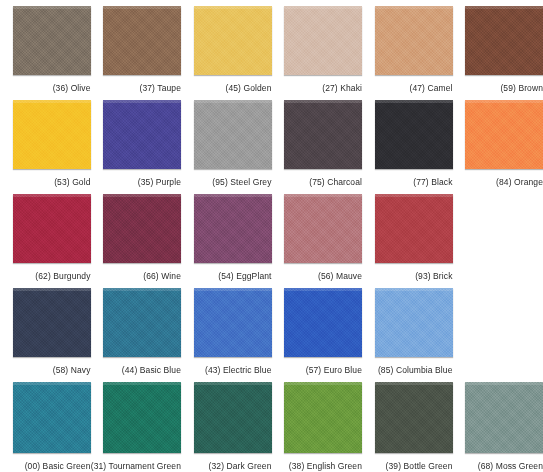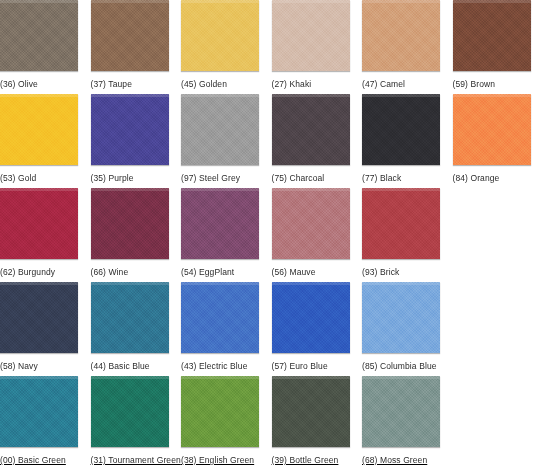--- a/index.html
+++ b/index.html
@@ -17,28 +17,28 @@
     width: 543px;
     height: 472px;
     position: relative;
   }
   .swatch-row {
     display: flex;
     width: 543px;
     height: 94px;
     box-sizing: border-box;
   }
-  .swatch-row:last-child { height: 96px; text-decoration: underline; }
+  .swatch-row:last-child { height: 96px; }
   .swatch-cell {
     width: 90.5px;
     box-sizing: border-box;
     display: flex;
     flex-direction: column;
-    align-items: flex-start;
-    padding-top: 0;
+    align-items: flex-end;
+    padding-top: 6px;
   }
   .swatch-chip {
     width: 78px;
     height: 71px;
     position: relative;
     box-shadow: 0 1px 1px rgba(0,0,0,0.28);
     overflow: hidden;
   }
   .swatch-chip::after {
     content: "";
@@ -102,21 +102,21 @@
       <div class="swatch-cell">
         <div class="swatch-chip" style="background: rgb(245, 194, 41);"></div>
         <div class="swatch-label">(53) Gold</div>
       </div>
       <div class="swatch-cell">
         <div class="swatch-chip" style="background: rgb(74, 69, 150);"></div>
         <div class="swatch-label">(35) Purple</div>
       </div>
       <div class="swatch-cell">
         <div class="swatch-chip" style="background: rgb(155, 155, 155);"></div>
-        <div class="swatch-label">(97) Steel Grey</div>
+        <div class="swatch-label">(95) Steel Grey</div>
       </div>
       <div class="swatch-cell">
         <div class="swatch-chip" style="background: rgb(78, 68, 74);"></div>
         <div class="swatch-label">(75) Charcoal</div>
       </div>
       <div class="swatch-cell">
         <div class="swatch-chip" style="background: rgb(46, 46, 51);"></div>
         <div class="swatch-label">(77) Black</div>
       </div>
       <div class="swatch-cell">
@@ -171,20 +171,24 @@
     <div class="swatch-row">
       <div class="swatch-cell">
         <div class="swatch-chip" style="background: rgb(42, 125, 148);"></div>
         <div class="swatch-label">(00) Basic Green</div>
       </div>
       <div class="swatch-cell">
         <div class="swatch-chip" style="background: rgb(29, 117, 96);"></div>
         <div class="swatch-label">(31) Tournament Green</div>
       </div>
       <div class="swatch-cell">
+        <div class="swatch-chip" style="background: rgb(43, 98, 87);"></div>
+        <div class="swatch-label">(32) Dark Green</div>
+      </div>
+      <div class="swatch-cell">
         <div class="swatch-chip" style="background: rgb(106, 154, 61);"></div>
         <div class="swatch-label">(38) English Green</div>
       </div>
       <div class="swatch-cell">
         <div class="swatch-chip" style="background: rgb(75, 83, 72);"></div>
         <div class="swatch-label">(39) Bottle Green</div>
       </div>
       <div class="swatch-cell">
         <div class="swatch-chip" style="background: rgb(125, 148, 144);"></div>
         <div class="swatch-label">(68) Moss Green</div>

